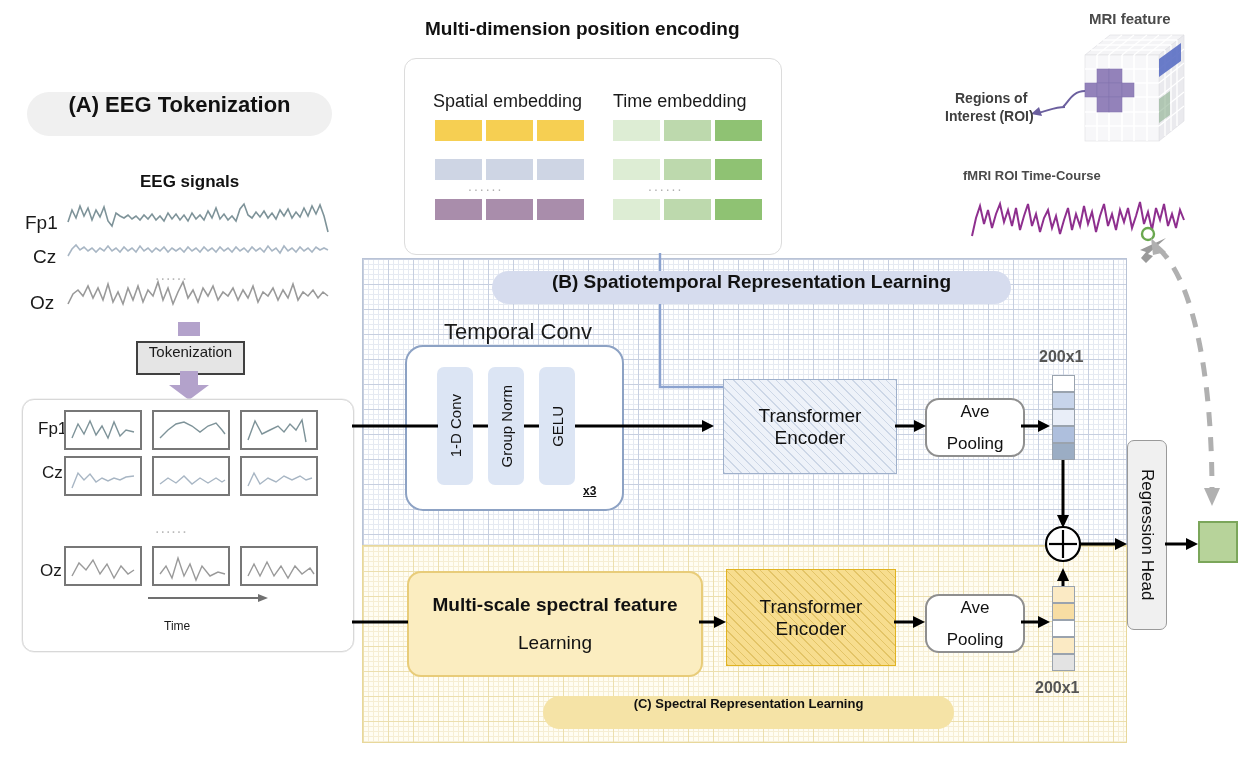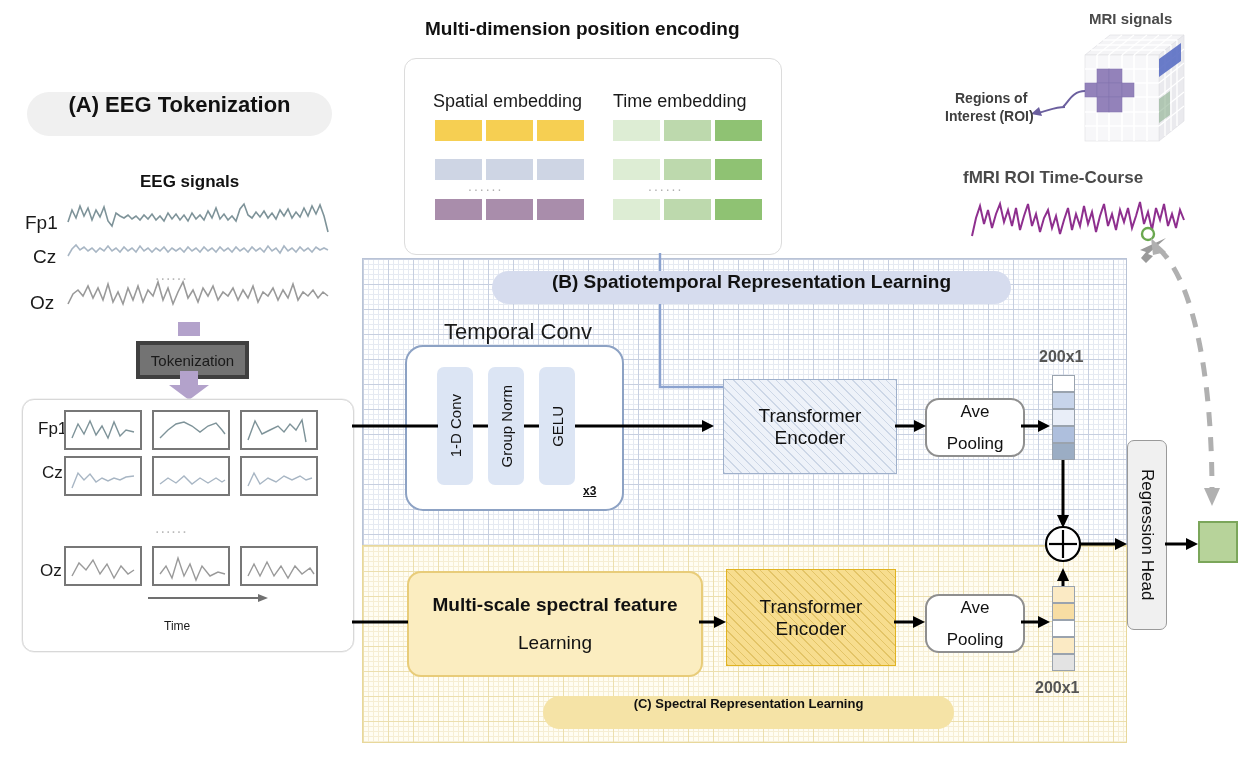--- a/index.html
+++ b/index.html
@@ -75,22 +75,22 @@
 <div class="abs lbl" style="left:30px;top:292px;font-size:19px;">Oz</div>
 <div class="abs" style="left:155px;top:266px;font-size:16px;color:#b9b9b9;letter-spacing:1px;">......</div>
 
 <svg class="abs" style="left:68px;top:196px;" width="265" height="120">
   <polyline fill="none" stroke="#7e9399" stroke-width="1.6" points="0,26 4,14 8,22 12,10 16,20 20,12 24,24 28,14 32,21 36,11 40,25 44,30 48,17 52,20 56,22 60,19 64,23 68,20 72,24 76,19 80,23 84,18 88,24 92,20 96,25 100,17 104,23 108,18 112,24 116,19 120,25 124,17 128,23 132,19 136,24 140,15 144,22 148,12 152,23 156,18 160,24 164,20 168,25 172,13 176,8 180,19 184,22 188,16 192,21 196,15 200,22 204,17 208,23 212,14 216,20 220,13 224,22 228,16 232,21 236,12 240,20 244,10 248,18 252,9 256,20 260,36"></polyline>
   <polyline fill="none" stroke="#a8b6c4" stroke-width="1.6" points="0,60 4,53 8,49 12,54 16,51 20,55 24,52 28,56 32,52 36,55 40,50 44,55 48,52 52,56 56,51 60,55 64,52 68,56 72,50 76,55 80,52 84,56 88,52 92,55 96,51 100,56 104,52 108,55 112,52 116,56 120,51 124,55 128,52 132,56 136,51 140,55 144,52 148,56 152,51 156,55 160,52 164,56 168,51 172,55 176,52 180,56 184,51 188,55 192,52 196,56 200,50 204,55 208,52 212,57 216,50 220,55 224,52 228,56 232,51 236,55 240,52 244,56 248,51 252,54 256,52 260,54"></polyline>
   <polyline fill="none" stroke="#9a9a9a" stroke-width="1.6" points="0,108 5,98 10,94 15,100 20,90 25,102 30,92 35,104 40,88 45,106 50,96 55,108 60,92 65,104 70,90 75,106 80,94 85,100 90,86 95,104 100,92 105,108 110,96 115,86 120,102 125,94 130,106 135,92 140,100 145,90 150,104 155,96 160,100 165,92 170,104 175,94 180,102 185,90 190,106 195,96 200,100 205,92 210,104 215,94 220,102 225,88 230,104 235,96 240,100 245,94 250,102 255,96 260,100"></polyline>
 </svg>
 
 <div class="abs" style="left:178px;top:322px;width:22px;height:14px;background:#b3a2cb;"></div>
-<div class="abs" style="left:136px;top:341px;width:105px;height:30px;background:#737373;border:4px solid #404040;
-            display:flex;align-items:center;justify-content:center;">
+<div class="abs" style="left:136px;top:341px;width:105px;height:30px;background:#e5e5e5;border:2px solid #404040;
+            display:flex;justify-content:center;">
   <span class="lbl">Tokenization</span>
 </div>
 <svg class="abs" style="left:168px;top:371px;" width="42" height="30">
   <polygon points="12,0 30,0 30,14 41,14 21,29 1,14 12,14" fill="#b3a2cb"></polygon>
 </svg>
 
 <div class="abs roundbox" style="left:22px;top:399px;width:330px;height:251px;border:1px solid #d8d8d8;
             box-shadow:0 0 0 .5px #e8e8e8;"></div>
 
 <div class="abs lbl" style="left:38px;top:419px;font-size:17px;">Fp1</div>
@@ -173,21 +173,21 @@
   <div style="width:47px;height:21px;background:#ddedd4;"></div>
   <div style="width:47px;height:21px;background:#bdd9ad;"></div>
   <div style="width:47px;height:21px;background:#8fc273;"></div>
 </div>
 
 <svg class="abs" style="left:650px;top:253px;" width="110" height="145">
   <polyline fill="none" stroke="#8ba2cf" stroke-width="2.4" points="10,0 10,134 92,134"></polyline>
   <polygon points="92,128 104,134 92,140" fill="#8ba2cf"></polygon>
 </svg>
 
-<div class="abs bold" style="left:1089px;top:10px;font-size:15px;color:#4a4a4a;">MRI signals</div>
+<div class="abs bold" style="left:1089px;top:10px;font-size:15px;color:#4a4a4a;">MRI feature</div>
 
 <svg class="abs" style="left:1063px;top:33px;" width="125" height="122">
   <defs>
     <g id="gfaint"></g>
   </defs>
 
   <polygon points="22,22 96,22 121,2 47,2" fill="#f4f4f6" stroke="#e0e0e4" stroke-width=".7"></polygon>
 
   <polygon points="96,22 96,108 121,88 121,2" fill="#eaeaee" stroke="#e0e0e4" stroke-width=".7"></polygon>
 
@@ -253,21 +253,21 @@
 </svg>
 
 <svg class="abs" style="left:1031px;top:95px;" width="36" height="24">
   <path d="M34,12 C24,12 16,16 6,18" fill="none" stroke="#6b5f9e" stroke-width="2"></path>
   <polygon points="8,12 0,19 11,21" fill="#6b5f9e"></polygon>
 </svg>
 
 <div class="abs bold" style="left:955px;top:90px;font-size:14px;color:#3f3f3f;">Regions of</div>
 <div class="abs bold" style="left:945px;top:108px;font-size:14px;color:#3f3f3f;">Interest (ROI)</div>
 
-<div class="abs bold" style="left:963px;top:168px;font-size:17px;color:#4a4a4a;">fMRI ROI Time-Course</div>
+<div class="abs bold" style="left:963px;top:168px;font-size:13px;color:#4a4a4a;">fMRI ROI Time-Course</div>
 
 <svg class="abs" style="left:972px;top:196px;" width="215" height="46">
   <polyline fill="none" stroke="#8e2f8e" stroke-width="2" points="0,40 4,22 8,10 12,28 16,14 20,32 24,18 28,8 32,26 36,14 40,30 44,12 48,34 52,20 56,8 60,30 64,18 68,36 72,22 76,14 80,32 84,20 88,38 92,24 96,12 100,34 104,18 108,30 112,10 116,28 120,16 124,36 128,20 132,8 136,30 140,18 144,34 148,14 152,26 156,12 160,32 164,20 168,6 172,28 176,16 180,34 184,12 188,24 192,8 196,30 200,18 204,32 208,14 212,24"></polyline>
   <circle cx="176" cy="38" r="6" fill="none" stroke="#6aa84f" stroke-width="2.4"></circle>
 </svg>
 <svg class="abs" style="left:1140px;top:238px;" width="30" height="26">
   <polygon points="26,0 8,16 13,18 6,25 1,20 6,14 0,12" fill="#9a9a9a"></polygon>
 </svg>
 
 <svg class="abs" style="left:1150px;top:230px;" width="80" height="300">

